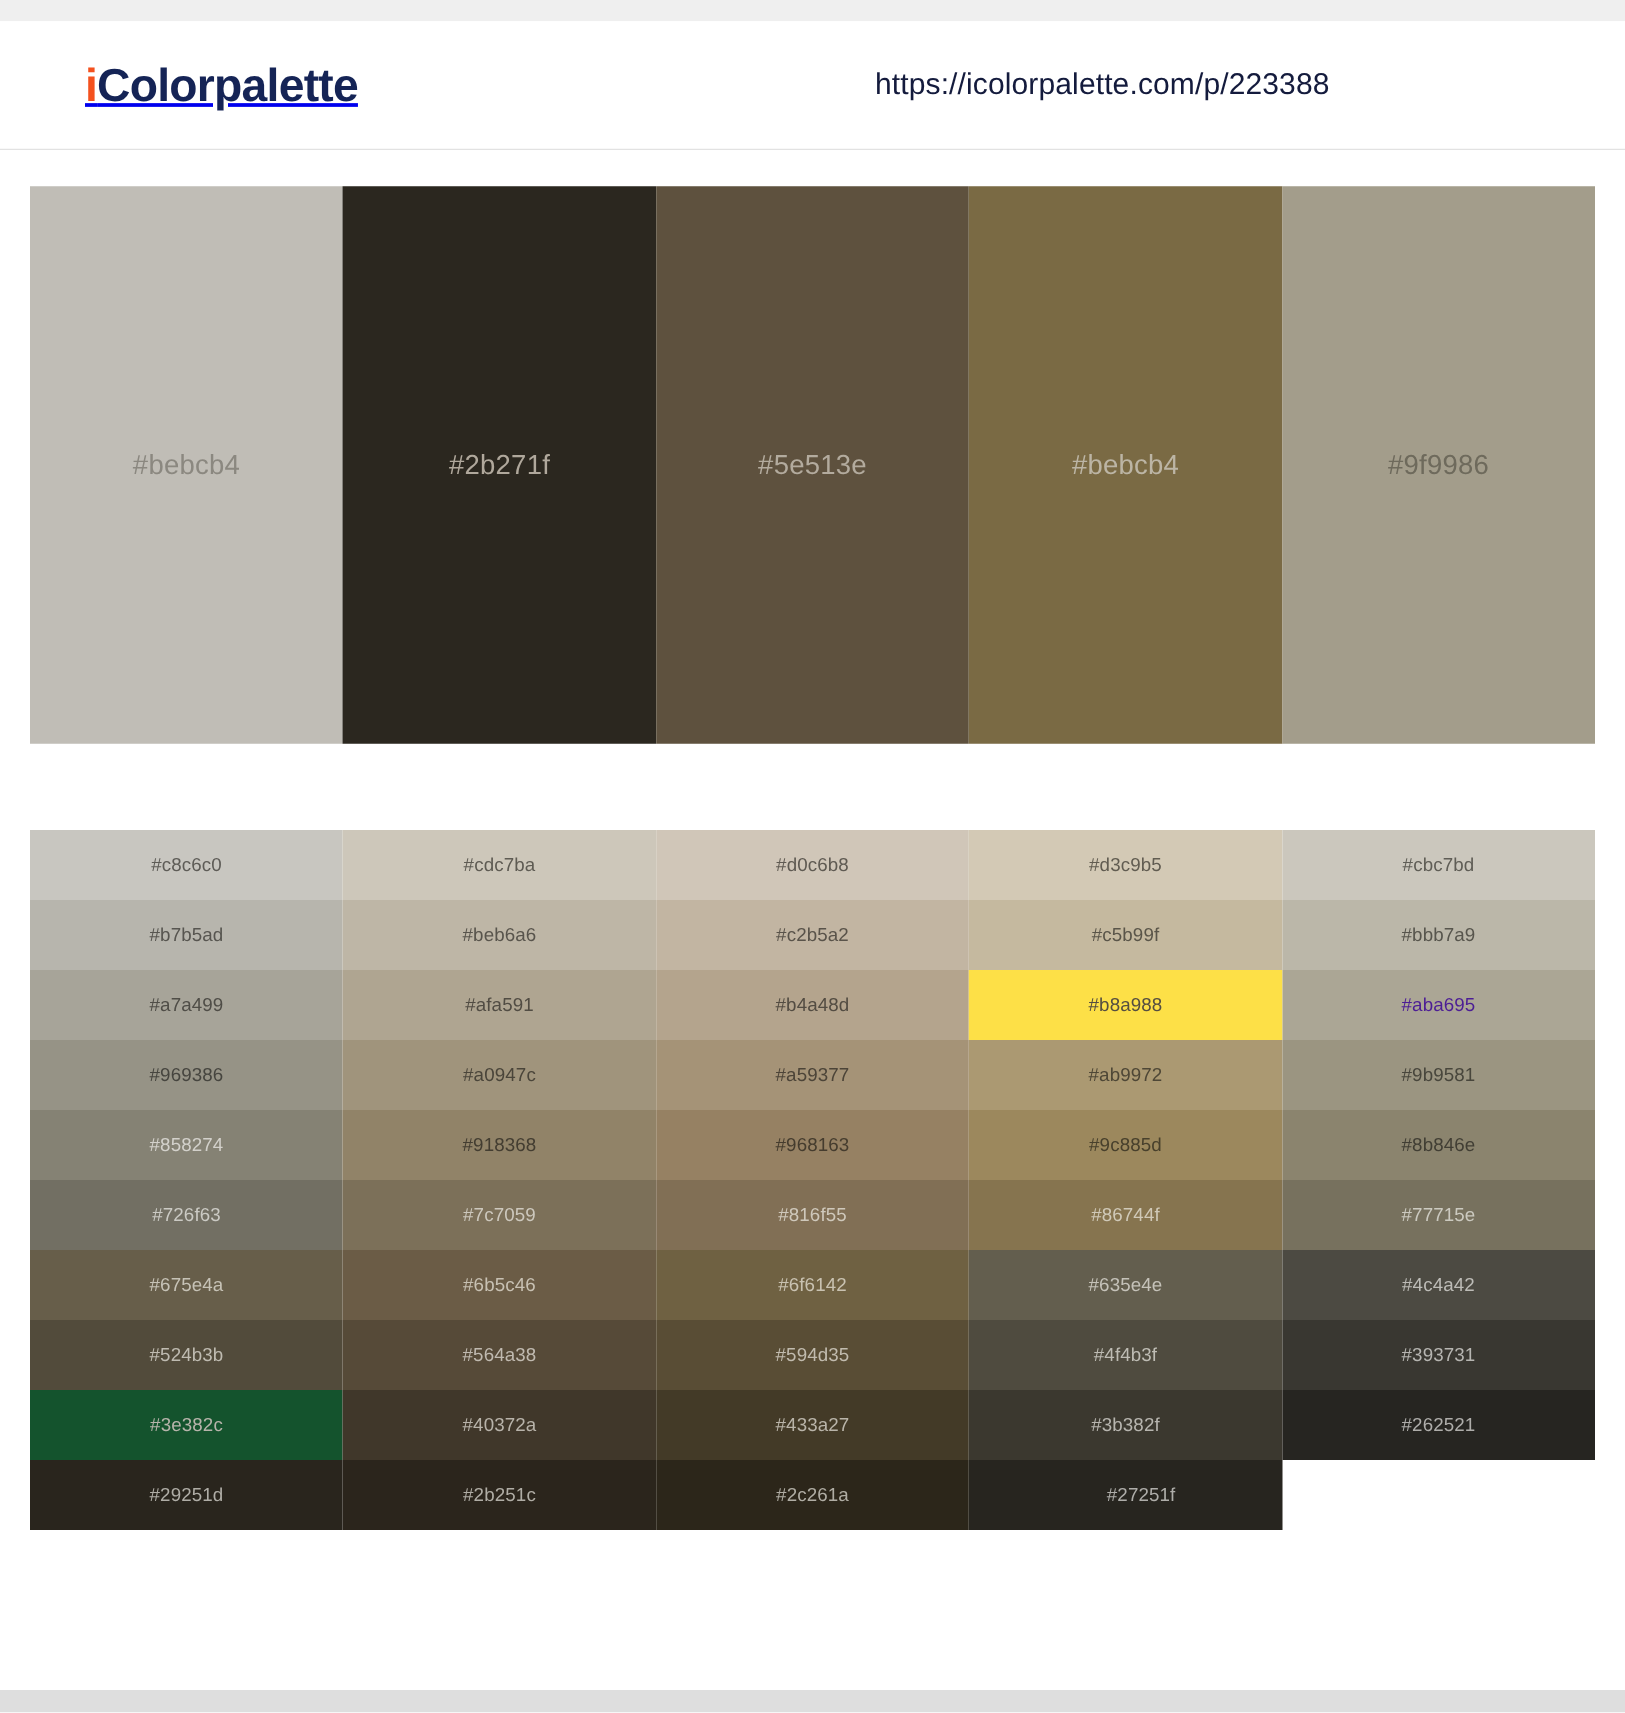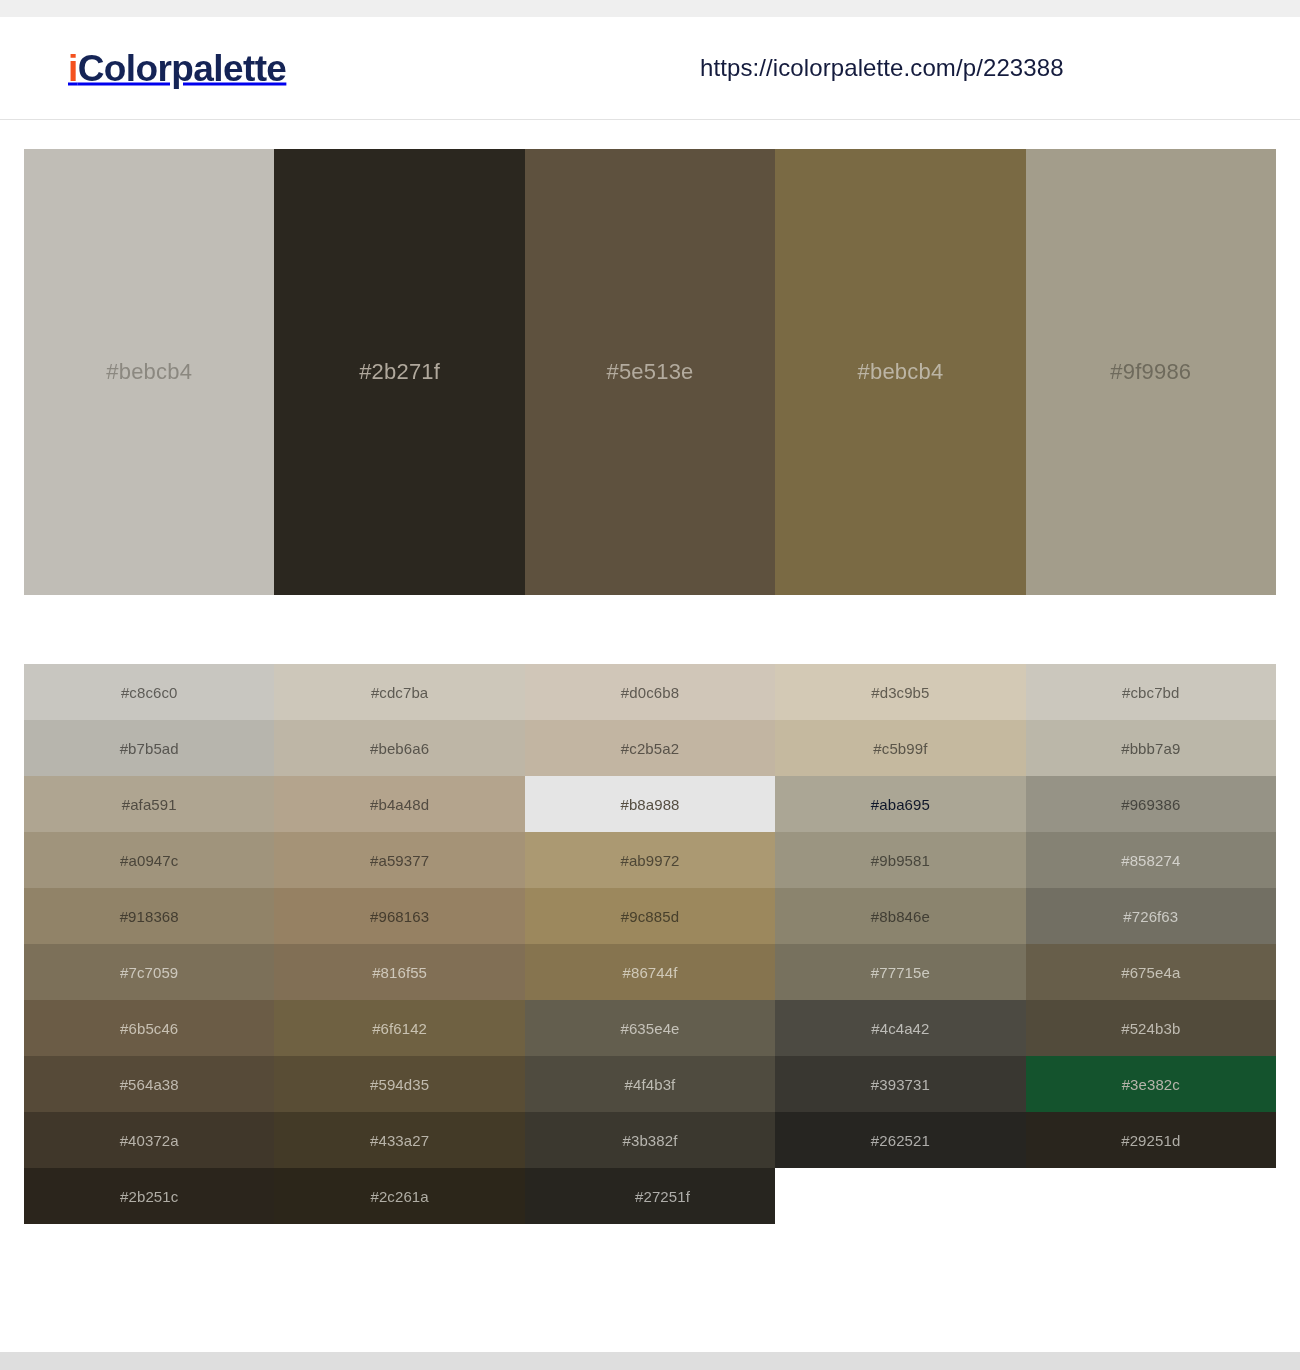--- a/index.html
+++ b/index.html
@@ -168,31 +168,34 @@
     </div>
     <div class="shade-cell" style="background: rgb(194, 181, 162);">
       <span class="shade-label" style="color: rgb(89, 83, 74);">#c2b5a2</span>
     </div>
     <div class="shade-cell" style="background: rgb(197, 185, 159);">
       <span class="shade-label" style="color: rgb(90, 85, 73);">#c5b99f</span>
     </div>
     <div class="shade-cell" style="background: rgb(187, 183, 169);">
       <span class="shade-label" style="color: rgb(87, 85, 77);">#bbb7a9</span>
     </div>
+    <div class="shade-cell" style="background: rgb(167, 164, 153);">
+      <span class="shade-label" style="color: rgb(79, 77, 71);">#a7a499</span>
+    </div>
     <div class="shade-cell" style="background: rgb(175, 165, 145);">
       <span class="shade-label" style="color: rgb(81, 76, 67);">#afa591</span>
     </div>
     <div class="shade-cell" style="background: rgb(180, 164, 141);">
       <span class="shade-label" style="color: rgb(83, 76, 66);">#b4a48d</span>
     </div>
-    <div class="shade-cell" style="background: #e5e5e5;">
+    <div class="shade-cell" style="background: #fde047;">
       <span class="shade-label" style="color: rgb(85, 78, 65);">#b8a988</span>
     </div>
     <div class="shade-cell" style="background: rgb(171, 166, 149);">
-      <span class="shade-label" style="color: #0f172a;">#aba695</span>
+      <span class="shade-label" style="color: #4c1d95;">#aba695</span>
     </div>
     <div class="shade-cell" style="background: rgb(150, 147, 134);">
       <span class="shade-label" style="color: rgb(70, 69, 63);">#969386</span>
     </div>
     <div class="shade-cell" style="background: rgb(160, 148, 124);">
       <span class="shade-label" style="color: rgb(74, 69, 58);">#a0947c</span>
     </div>
     <div class="shade-cell" style="background: rgb(165, 147, 119);">
       <span class="shade-label" style="color: rgb(76, 68, 56);">#a59377</span>
     </div>

